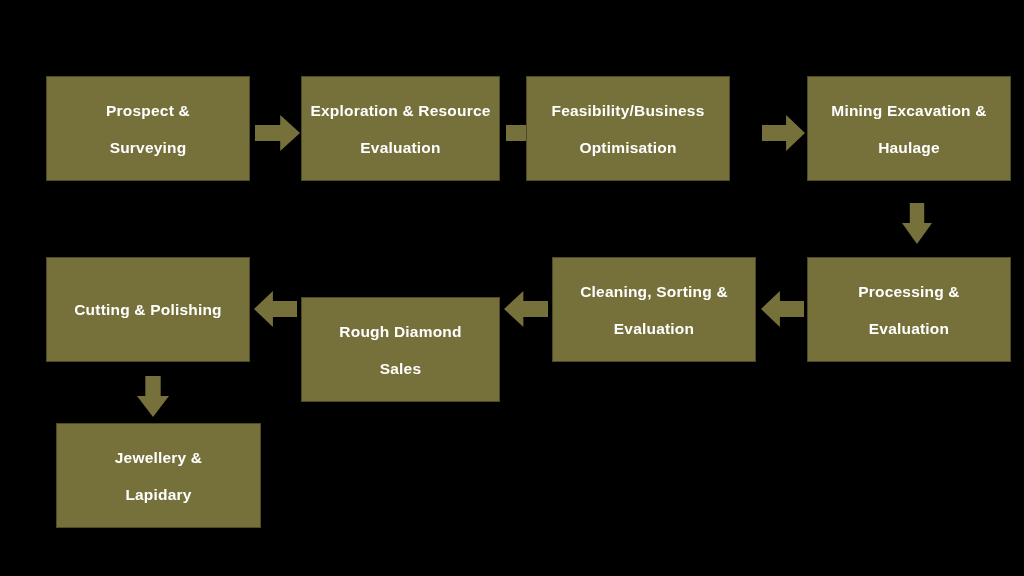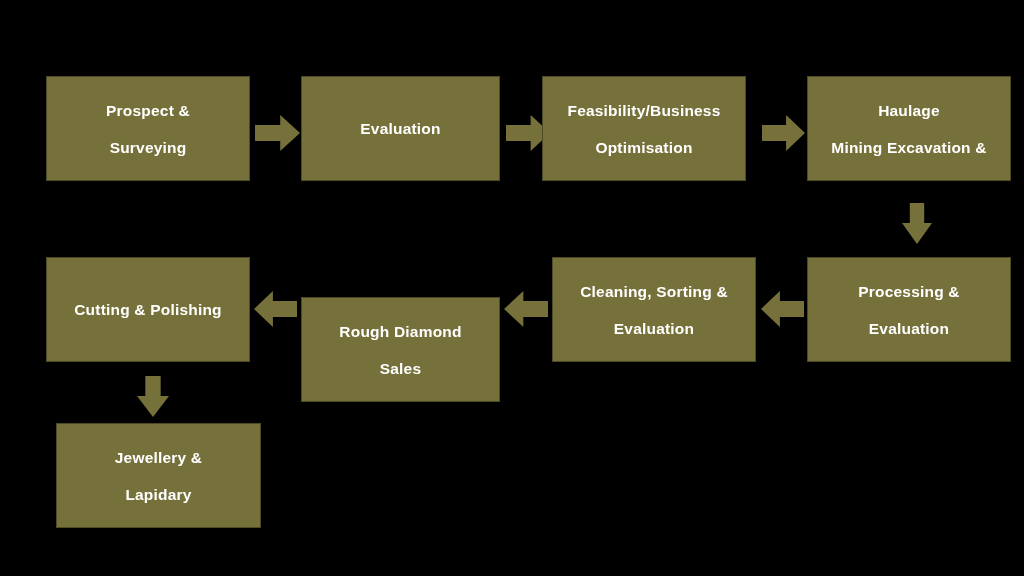--- a/index.html
+++ b/index.html
@@ -34,21 +34,21 @@
     color:var(--text-color);
     font-size:15.5px;
     font-weight:600;
     letter-spacing:0.2px;
     line-height:23px;
   }
   .line{display:block;white-space:nowrap;}
   
   .n1{left:32px;  top:62px;  width:204px; height:105px;}
   .n2{left:287px; top:62px;  width:199px; height:105px;}
-  .n3{left:528px; top:62px;  width:204px; height:105px;}
+  .n3{left:512px; top:62px;  width:204px; height:105px;}
   .n4{left:793px; top:62px;  width:204px; height:105px;}
   .n5{left:793px; top:243px; width:204px; height:105px;}
   .n6{left:538px; top:243px; width:204px; height:105px;}
   .n7{left:287px; top:243px; width:199px; height:105px;margin-top:40px;}
   .n8{left:32px;  top:243px; width:204px; height:105px;}
   .n9{left:42px;  top:409px; width:205px; height:105px;}
   
   .arrow{position:absolute;background:var(--arrow-fill);}
   .arrow.right{clip-path:polygon(0 28%,56% 28%,56% 0,100% 50%,56% 100%,56% 72%,0 72%);}
   .arrow.left {clip-path:polygon(100% 28%,44% 28%,44% 0,0 50%,44% 100%,44% 72%,100% 72%);}
@@ -70,37 +70,38 @@
   <div class="node n1">
     <div class="node-label">
       <span class="line">Prospect &amp;</span>
       <span class="line">Surveying</span>
     </div>
   </div>
   <div class="arrow right a1"></div>
 
   <div class="node n2">
     <div class="node-label">
+      <span class="line">Exploration &amp; Resource</span>
       <span class="line">Evaluation</span>
     </div>
   </div>
   <div class="arrow right a2"></div>
 
   <div class="node n3">
     <div class="node-label">
       <span class="line">Feasibility/Business</span>
       <span class="line">Optimisation</span>
     </div>
   </div>
   <div class="arrow right a3"></div>
 
   <div class="node n4">
     <div class="node-label">
+      <span class="line">Mining Excavation &amp;</span>
       <span class="line">Haulage</span>
-      <span class="line">Mining Excavation &amp;</span>
     </div>
   </div>
   <div class="arrow down a4"></div>
 
   <div class="node n5">
     <div class="node-label">
       <span class="line">Processing &amp;</span>
       <span class="line">Evaluation</span>
     </div>
   </div>

